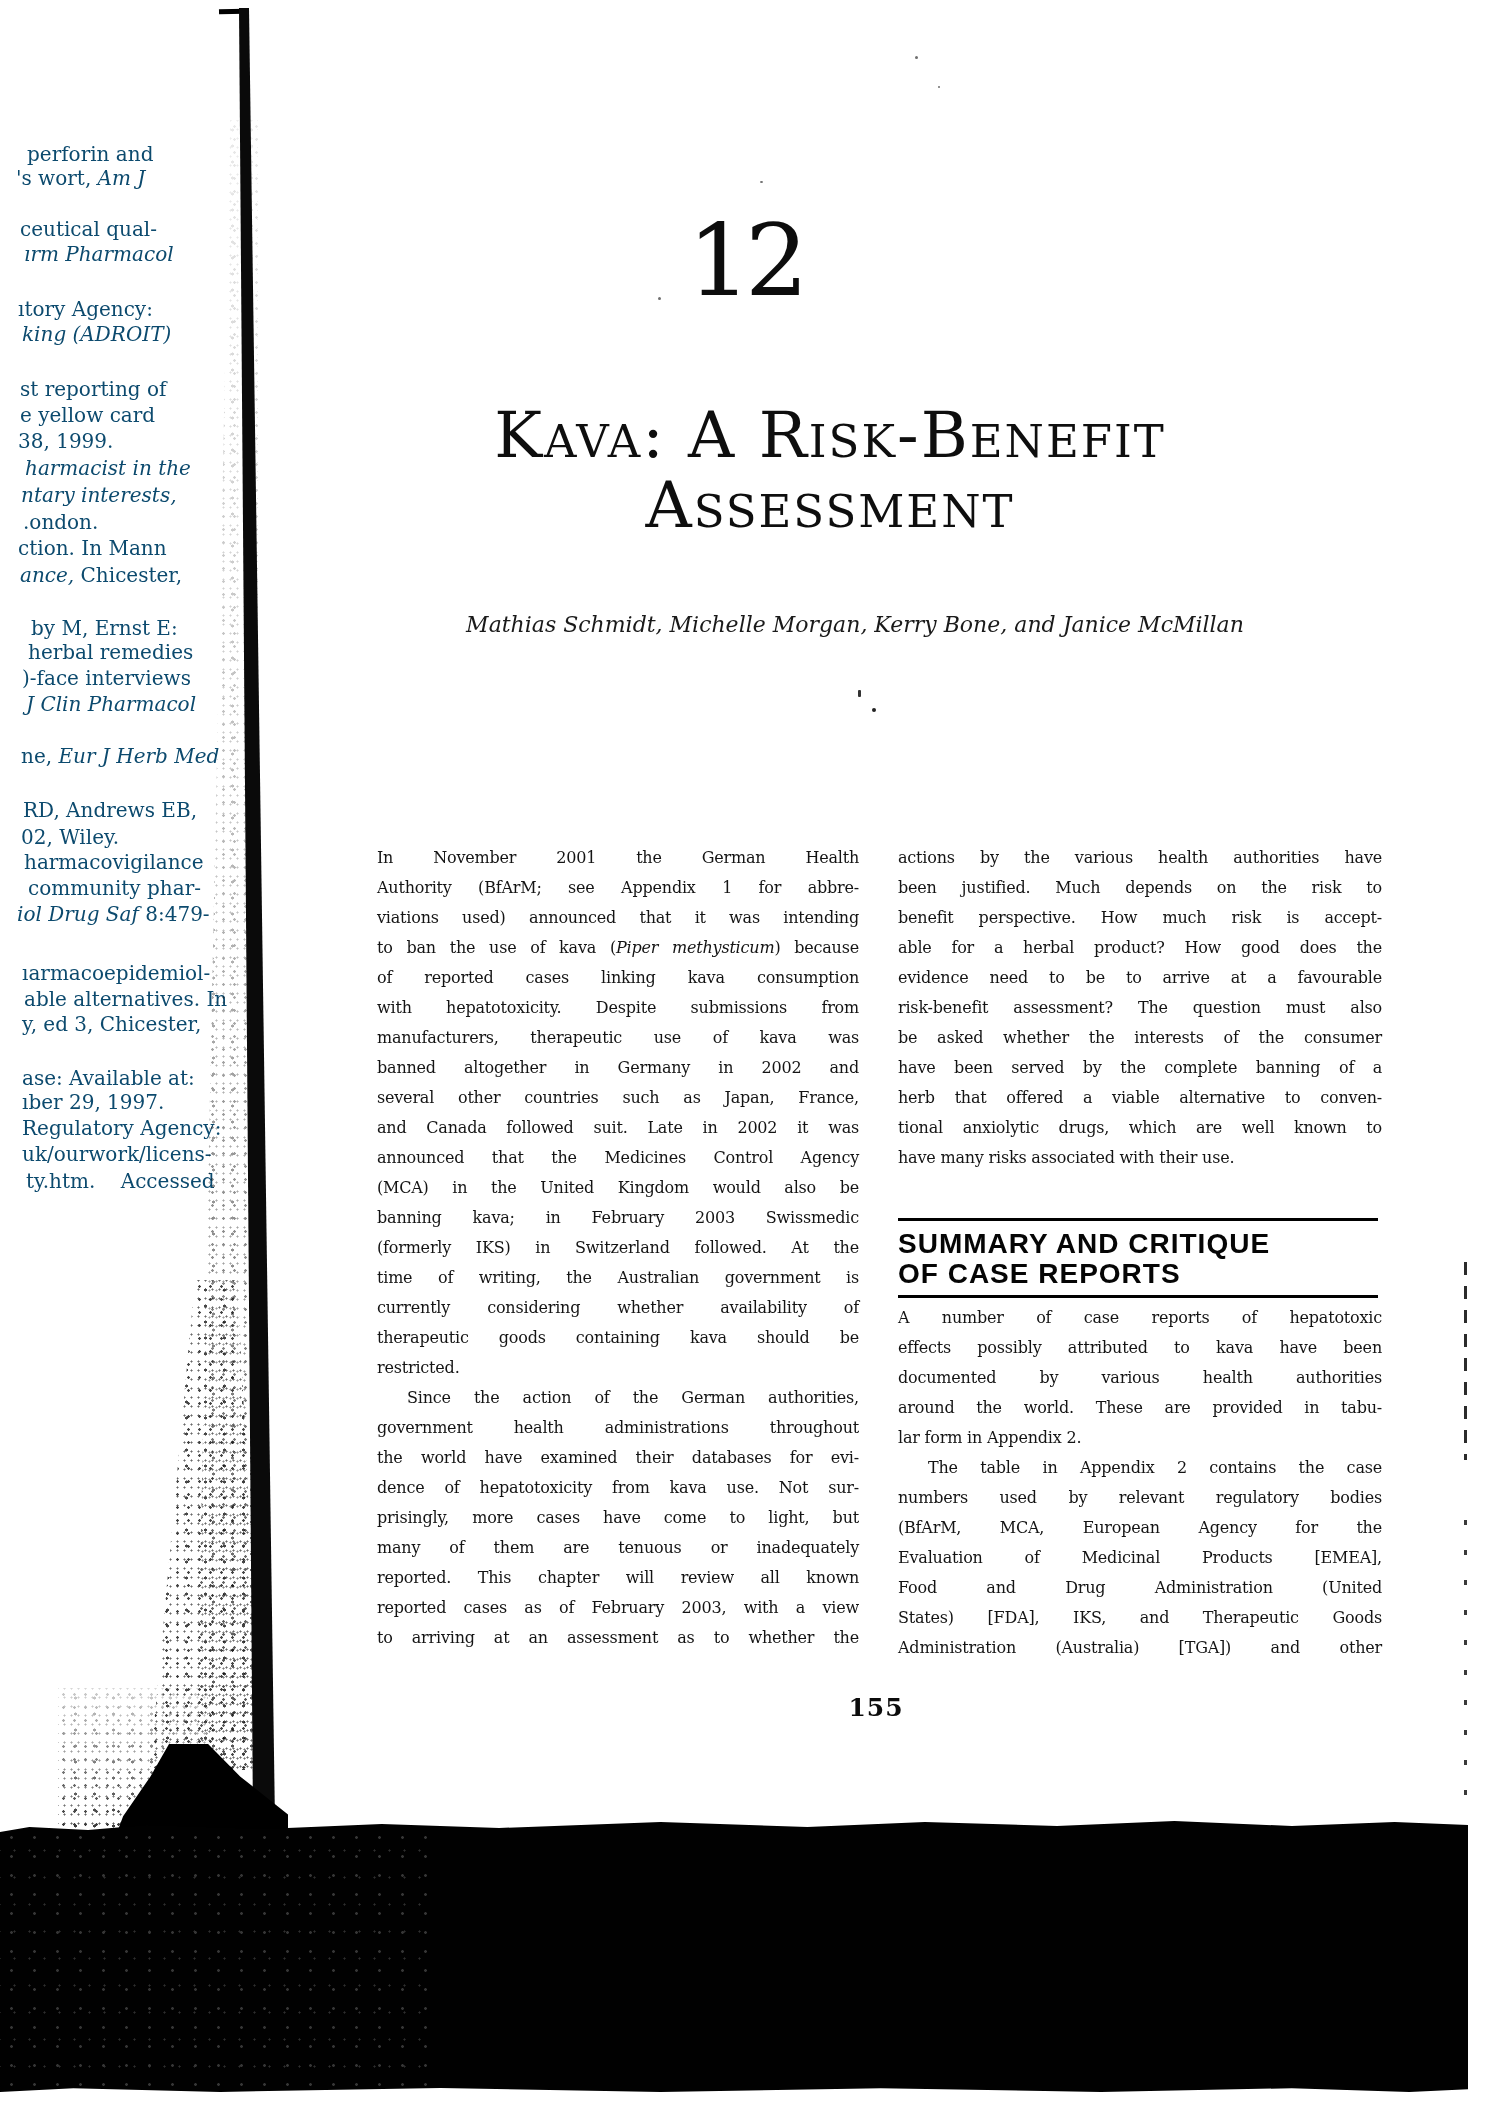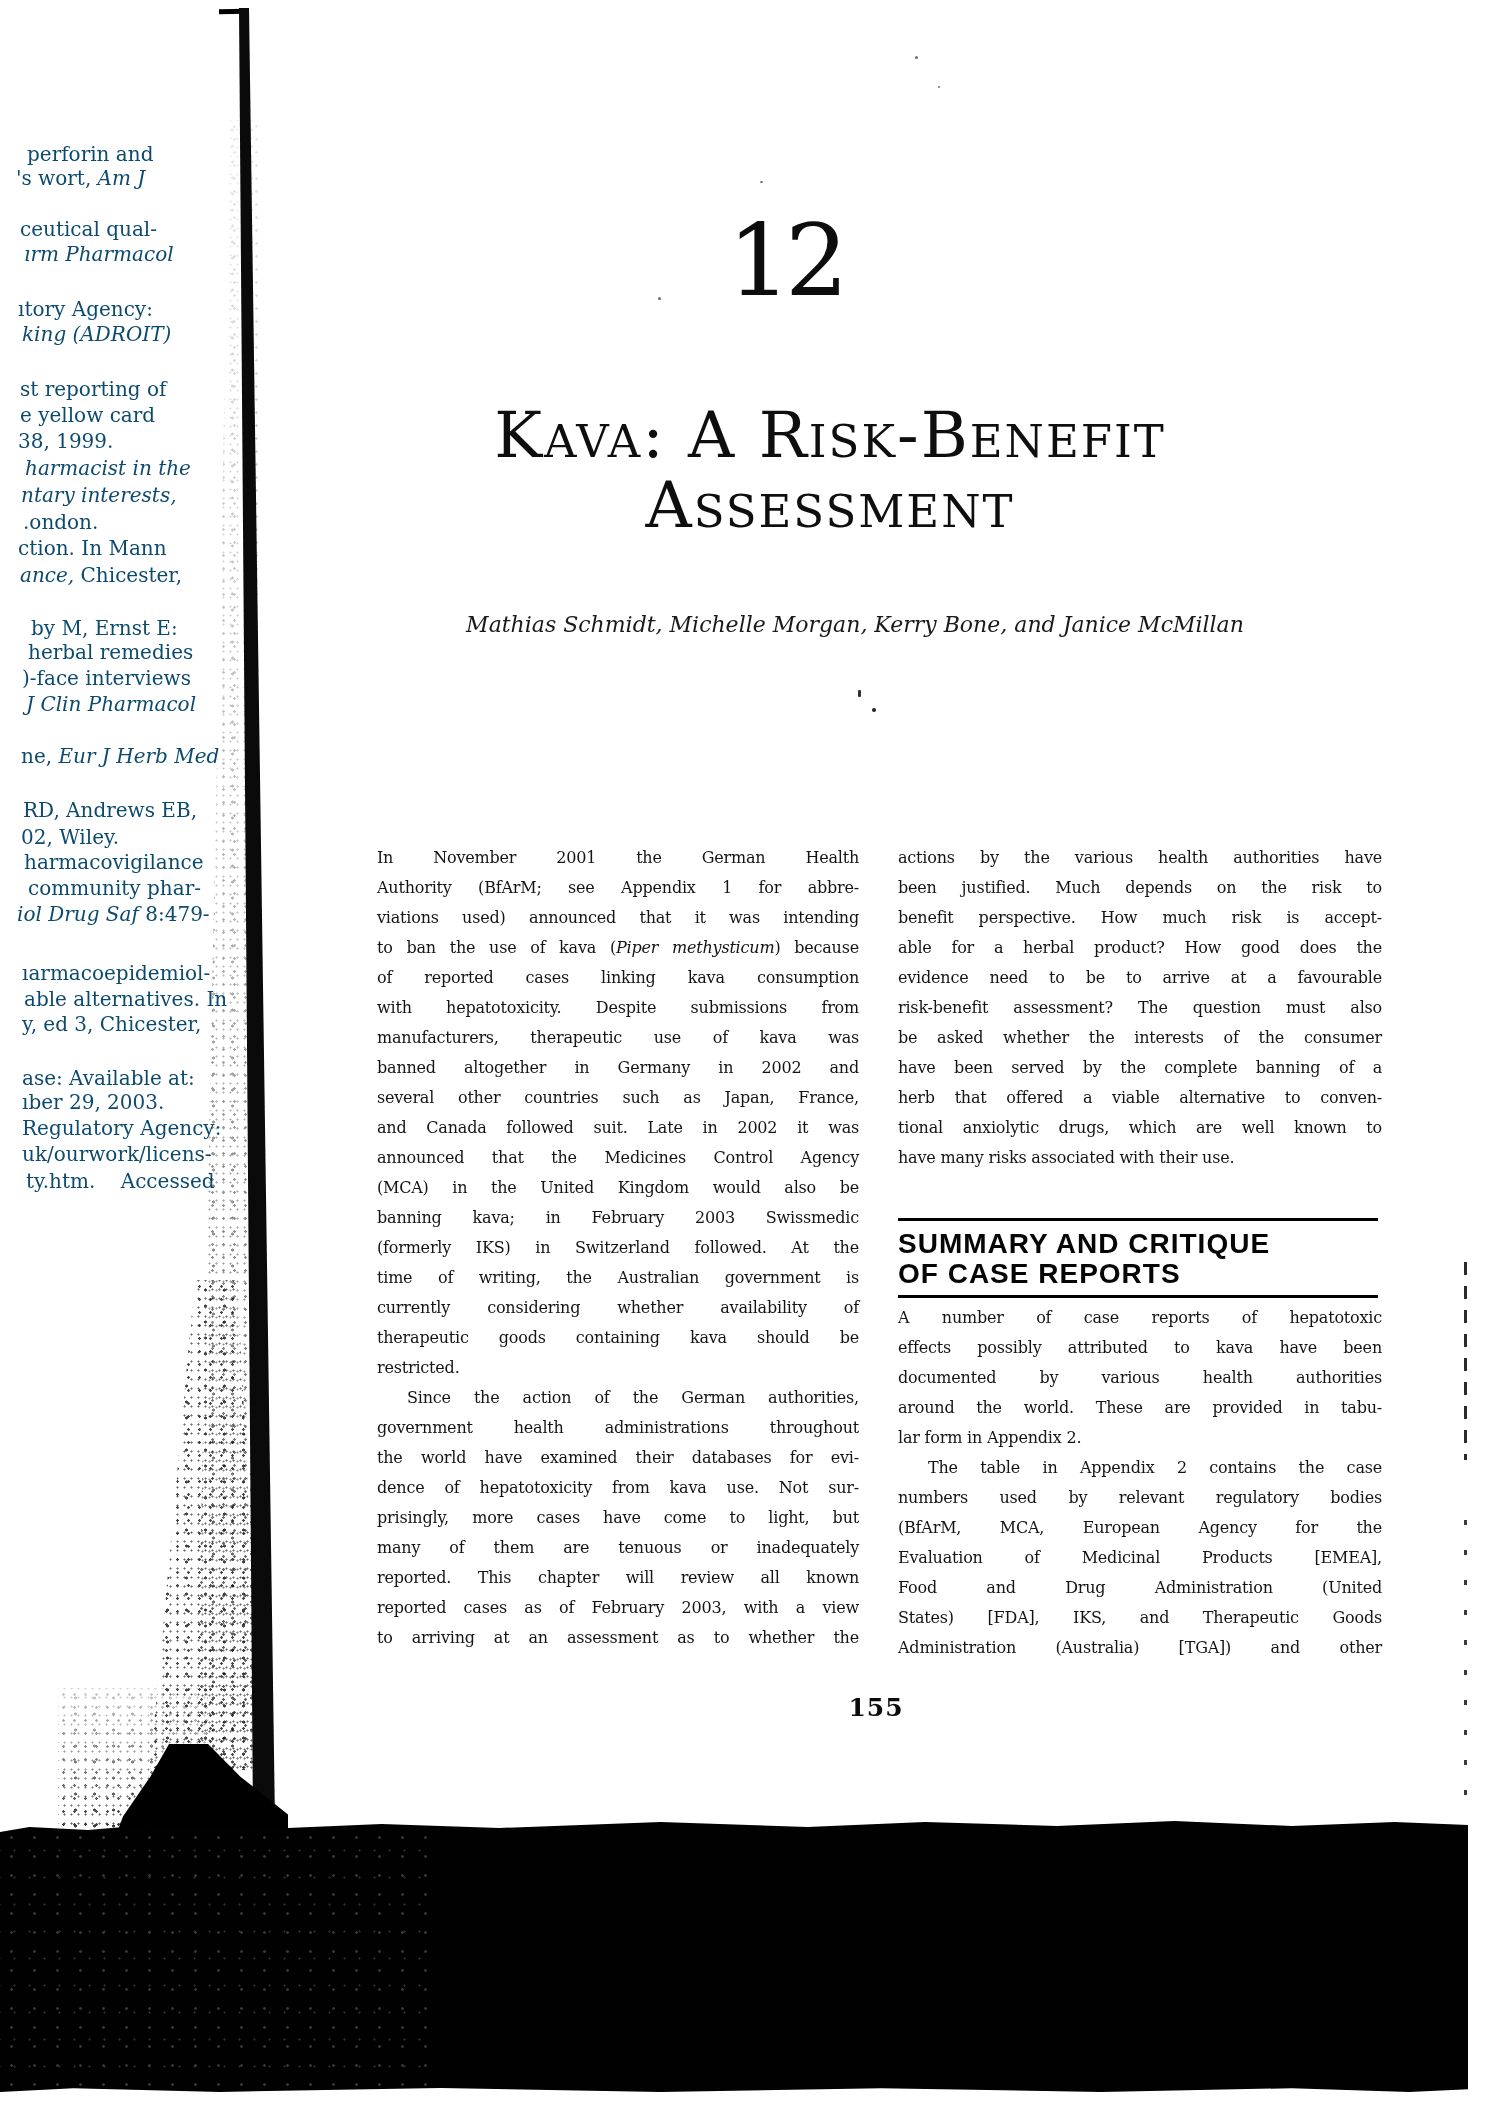--- a/index.html
+++ b/index.html
@@ -11,21 +11,21 @@
 
   
   .margin-line {
     position:absolute; font-size:20px; line-height:22px; white-space:nowrap;
     color:#0c4a6e;
   }
   .margin-line i { font-style:italic; }
 
   
   .chapter-number {
-    position:absolute; left:700px; top:206px; width:170px; text-align:center;
+    position:absolute; left:660px; top:206px; width:170px; text-align:center;
     font-size:100px; line-height:110px; letter-spacing:-6px; color:#0d0d0d;
   }
   .title-block {
     position:absolute; left:330px; top:400px; width:1000px; text-align:center;
     font-variant:small-caps; font-size:64px; line-height:70px;
     letter-spacing:2px; color:#0e0e0e;
   }
   .authors-line {
     position:absolute; left:380px; top:612px; width:950px; text-align:center;
     font-style:italic; font-size:22px; color:#1a1a1a;
@@ -153,21 +153,21 @@
       <div class="margin-line" style="left: 21px; top: 745px;">ne, <i>Eur J Herb Med</i></div>
       <div class="margin-line" style="left: 23px; top: 799px;">RD, Andrews EB,</div>
       <div class="margin-line" style="left: 21px; top: 826px;">02, Wiley.</div>
       <div class="margin-line" style="left: 24px; top: 851px;">harmacovigilance</div>
       <div class="margin-line" style="left: 28px; top: 877px;">community phar-</div>
       <div class="margin-line" style="left: 17px; top: 903px;"><i>iol Drug Saf</i> 8:479-</div>
       <div class="margin-line" style="left: 22px; top: 962px;">ıarmacoepidemiol-</div>
       <div class="margin-line" style="left: 24px; top: 988px;">able alternatives. In</div>
       <div class="margin-line" style="left: 22px; top: 1013px;">y, ed 3, Chicester,</div>
       <div class="margin-line" style="left: 22px; top: 1067px;">ase: Available at:</div>
-      <div class="margin-line" style="left: 22px; top: 1091px;">ıber 29, 2003.</div>
+      <div class="margin-line" style="left: 22px; top: 1091px;">ıber 29, 1997.</div>
       <div class="margin-line" style="left: 22px; top: 1117px;">Regulatory Agency:</div>
       <div class="margin-line" style="left: 22px; top: 1143px;">uk/ourwork/licens-</div>
       <div class="margin-line" style="left: 26px; top: 1170px;">ty.htm.&nbsp;&nbsp;&nbsp;&nbsp;Accessed</div>
     </div>
 
   <div class="spine-noise noise"></div>
   <div class="spine-noise-2 noise"></div>
   <div class="corner-noise noise"></div>
   <div class="spine-tick"></div>
   <div class="spine-line"></div>

